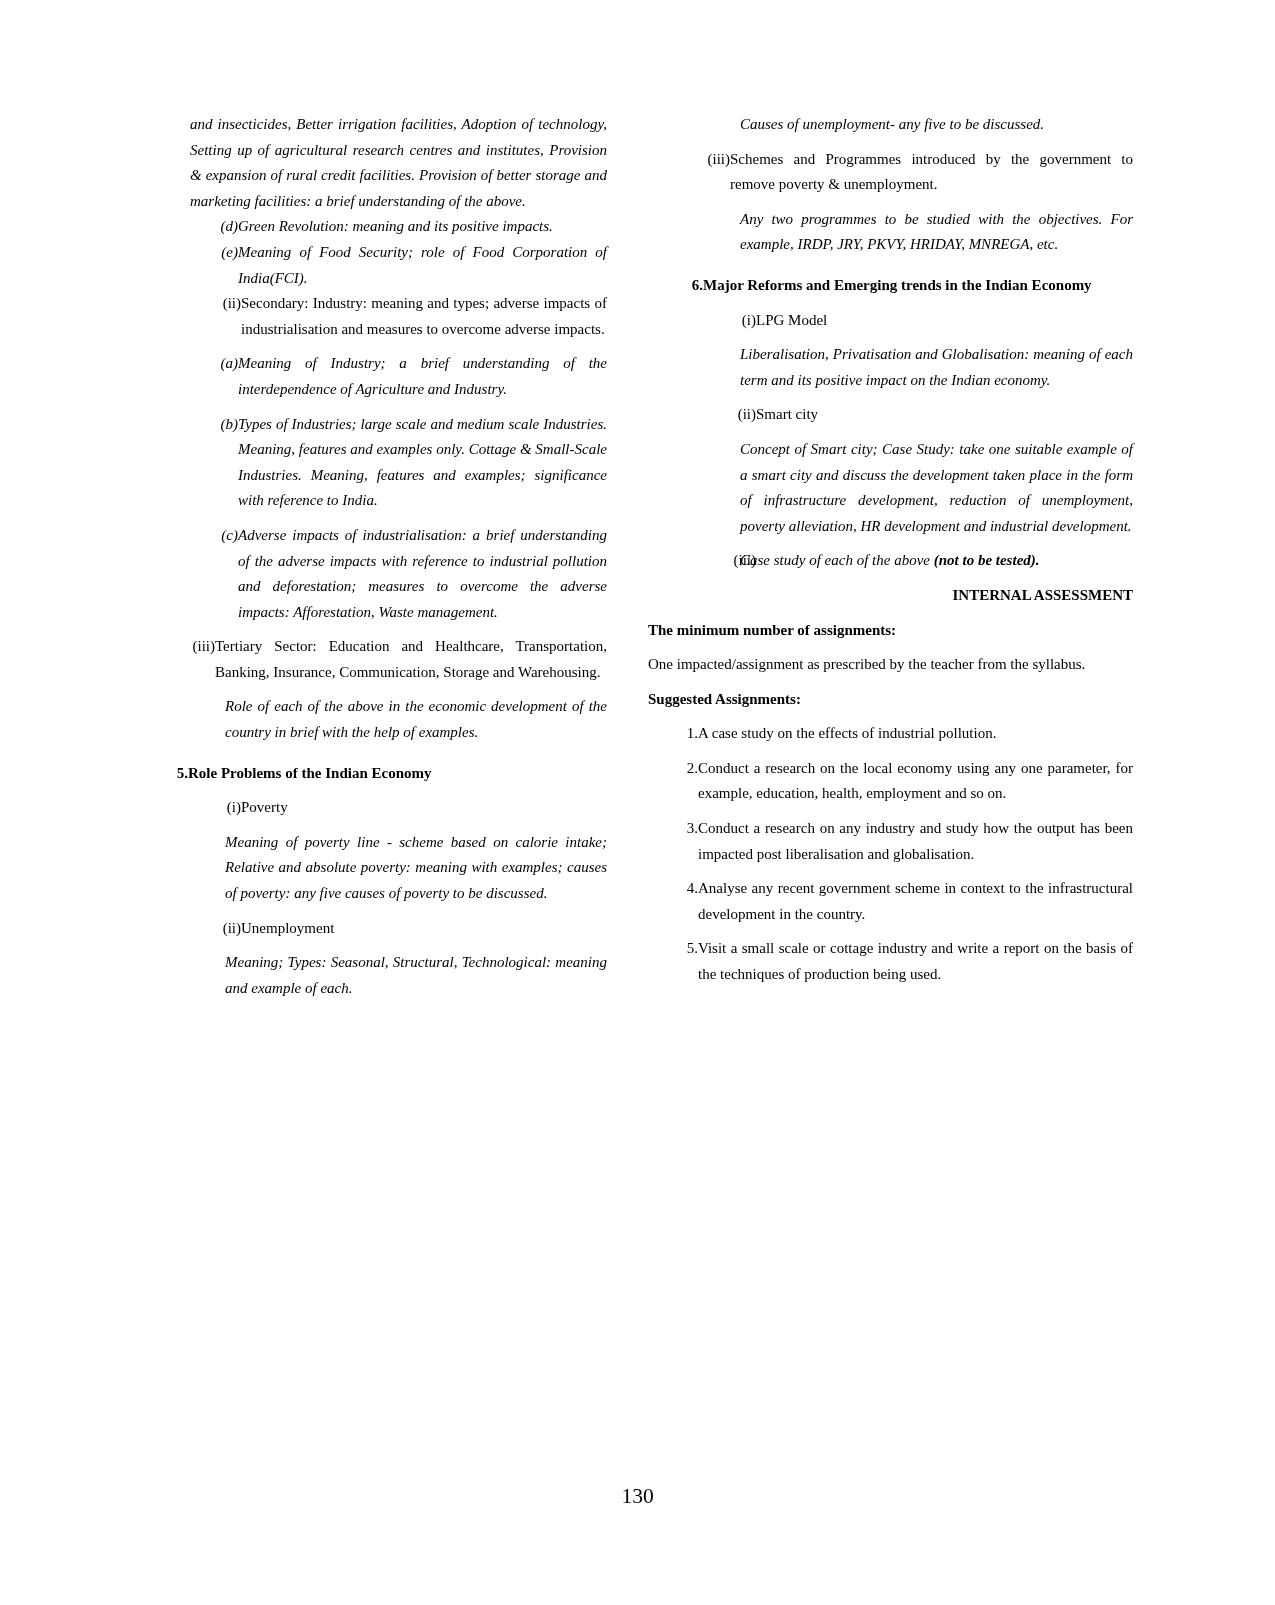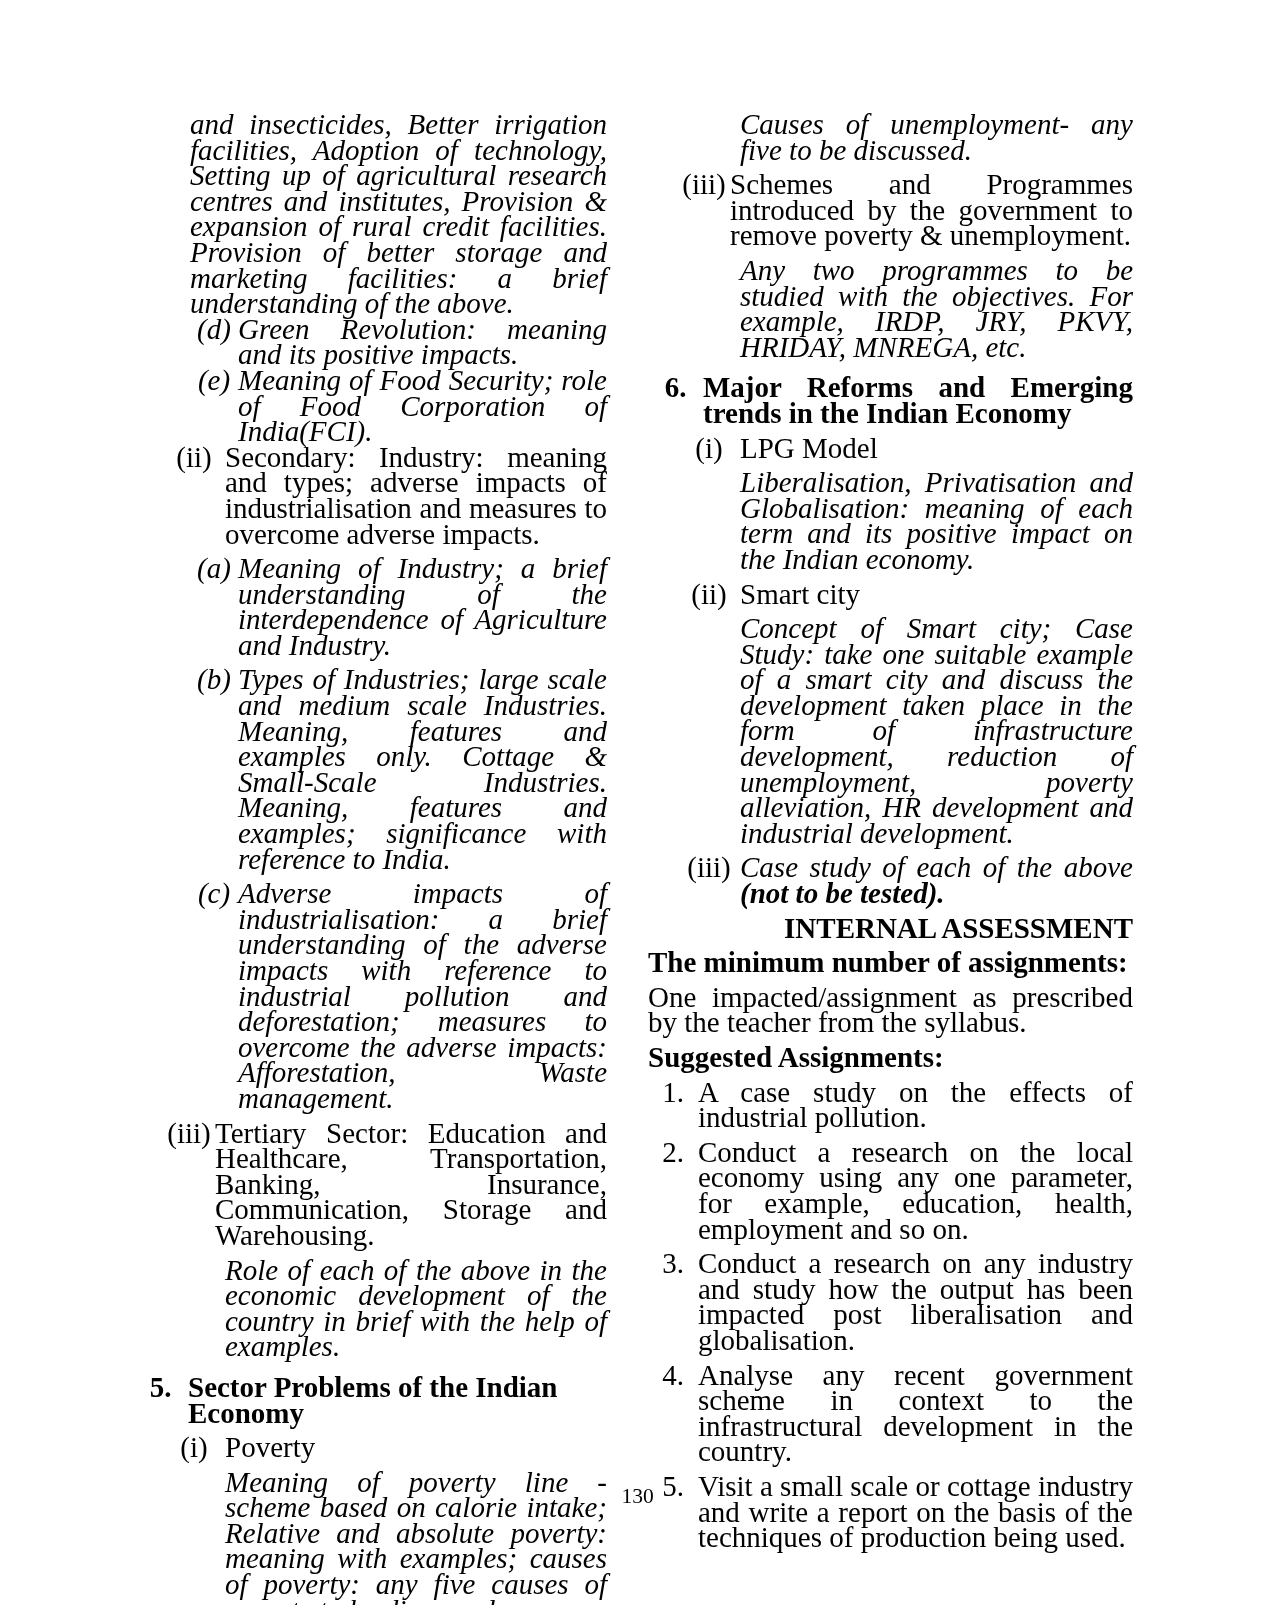--- a/index.html
+++ b/index.html
@@ -24,51 +24,51 @@
   .col {
     position: absolute;
     top: 112px;
   }
   .col-left  { left: 133px;  width: 474px; }
   .col-right { left: 648px;  width: 485px; }
 
   
   .blk {
     position: relative;
-    font-size: 29px;
+    font-size: 15px;
     line-height: 25.6px;
     text-align: justify;
     text-justify: inter-word;
     margin: 0;
   }
   .it { font-style: italic; }
   .bd { font-weight: bold; }
 
   
   .row {
     position: relative;
     margin: 0;
   }
   .row > .mk {
     position: absolute;
     left: 0;
     top: 0;
-    text-align: center;
+    text-align: right;
     white-space: nowrap;
   }
   .row > .bdy {
     display: block;
   }
 
   
   .lvl-num       { padding-left: 55px; margin-top: 2px; }
   .lvl-num > .mk { width: 55px; }
 
   
-  .lvl-rom       { padding-left: 62px; margin-left: 30px; }
+  .lvl-rom       { padding-left: 62px; margin-left: 46px; }
   .lvl-rom > .mk { width: 62px; }
 
   
   .lvl-rom-t       { padding-left: 52px; margin-left: 30px; }
   .lvl-rom-t > .mk { width: 52px; }
 
   
   .lvl-let       { padding-left: 48px; margin-left: 57px; }
   .lvl-let > .mk { width: 48px; }
 
@@ -137,21 +137,21 @@
 
     <div class="blk row lvl-rom-t gap-s">
       <span class="mk">(iii)</span>
       <span class="bdy">Tertiary Sector: Education and Healthcare, Transportation, Banking, Insurance, Communication, Storage and Warehousing.</span>
     </div>
 
     <p class="blk it note-1 gap-s">Role of each of the above in the economic development of the country in brief with the help of examples.</p>
 
     <div class="blk row lvl-num gap-m flushleft">
       <span class="mk bd">5.</span>
-      <span class="bdy bd">Sector Problems of the Indian Economy</span>
+      <span class="bdy bd">Role Problems of the Indian Economy</span>
     </div>
 
     <div class="blk row lvl-rom gap-s flushleft">
       <span class="mk">(i)</span>
       <span class="bdy">Poverty</span>
     </div>
 
     <p class="blk it note-1 gap-s">Meaning of poverty line - scheme based on calorie intake; Relative and absolute poverty: meaning with examples; causes of poverty: any five causes of poverty to be discussed.</p>
 
     <div class="blk row lvl-rom gap-s flushleft">

